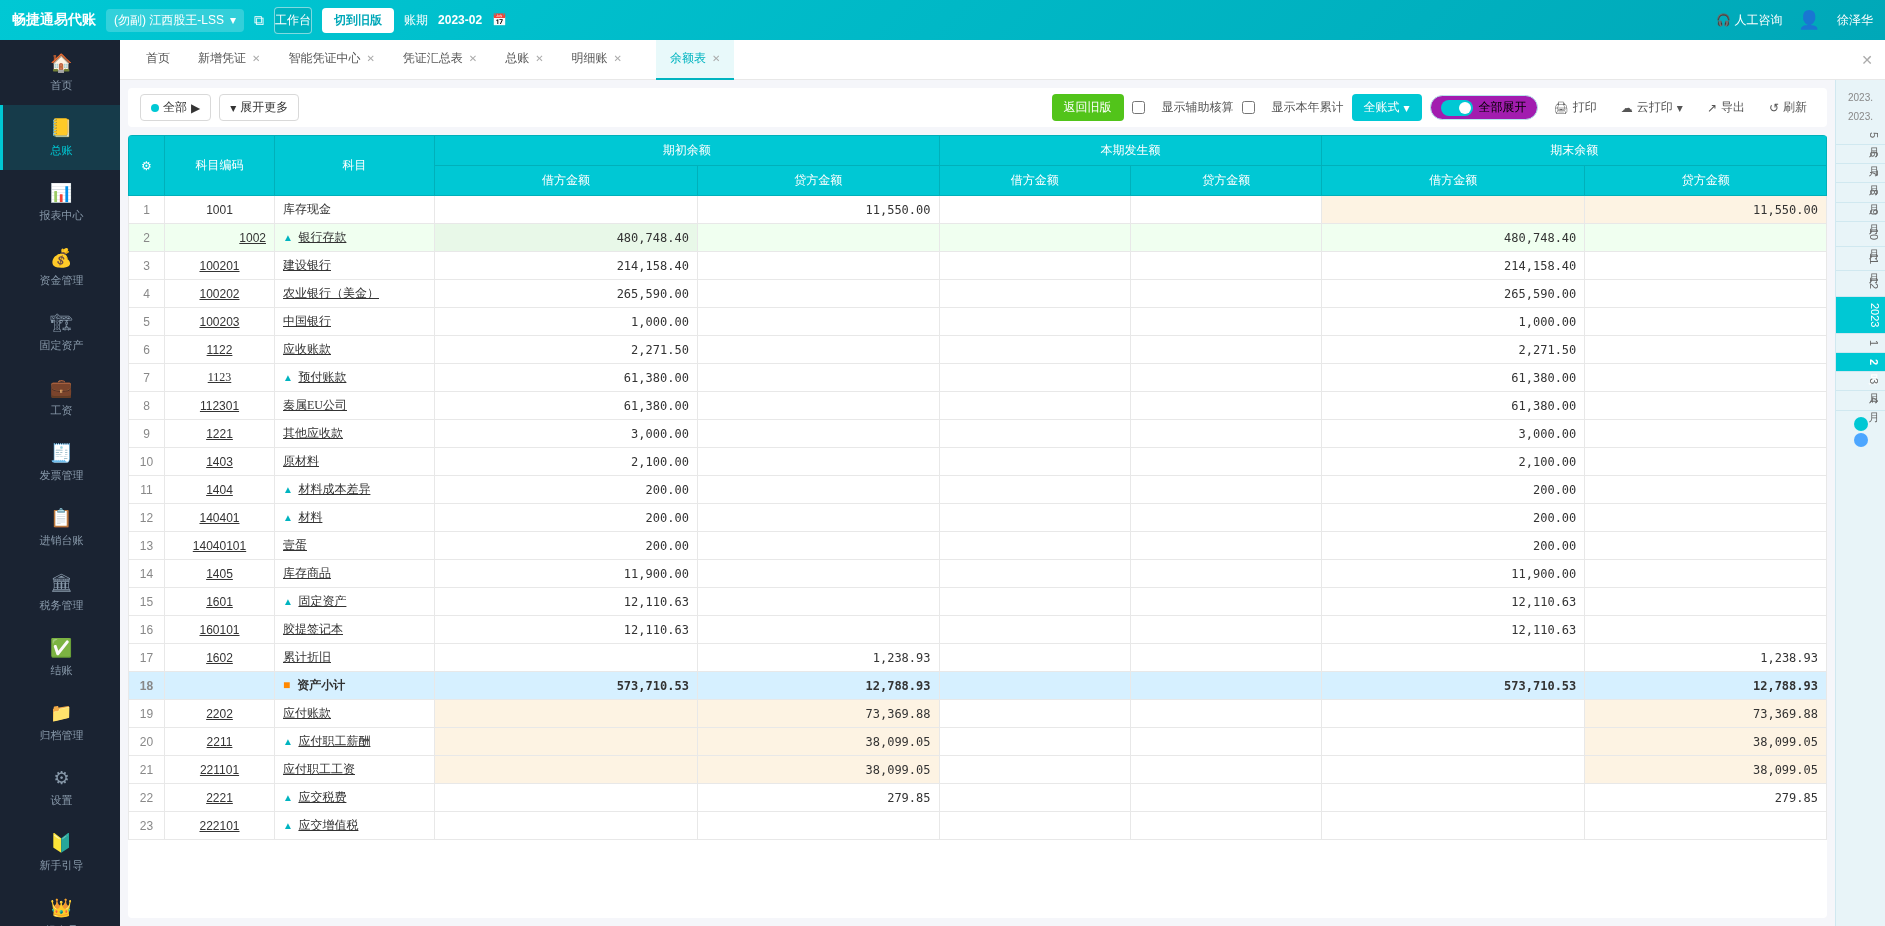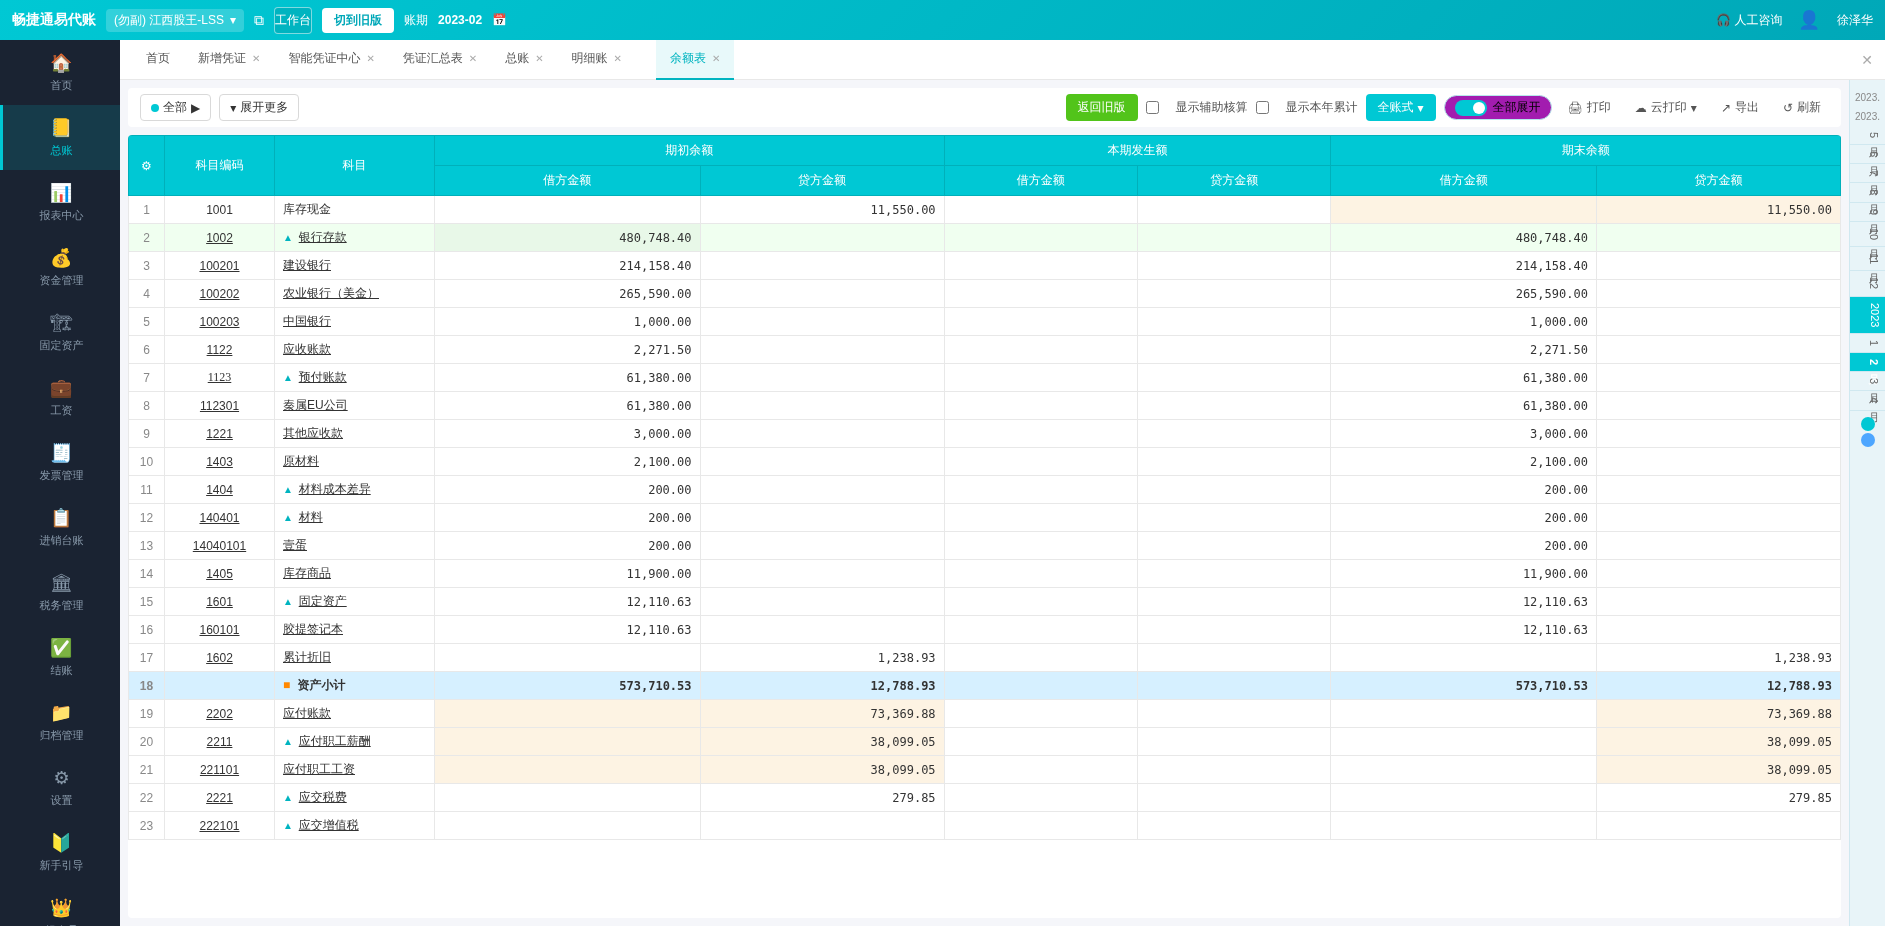--- a/index.html
+++ b/index.html
@@ -127,35 +127,35 @@
     }
     
     tbody tr { border-bottom: 1px solid #f0f0f0; }
     tbody tr.highlight-green { background: #f0fff0; }
     tbody tr.summary-row { background: #d6f0ff; font-weight: bold; }
     
     td {
       padding: 5px 8px; border: 1px solid #e8e8e8;
       text-align: center; color: #333;
     }
-    td.name-cell { text-align: left; }
+    td.name-cell { text-align: left; font-family: Liberation Serif, serif; }
     td.number-cell { text-align: right; font-family: monospace; }
     td.row-num { color: #888; text-align: center; }
     
     .code-link { color: #333; text-decoration: underline; cursor: pointer; }
     
     .expand-icon { color: #00b4c0; margin-right: 3px; font-size: 10px; }
     
     
     td.amt-orange { background: #fdf3e3; }
     td.amt-green-light { background: #e8f8e8; }
     
     
     .right-panel {
-      width: 36px; background: #e8f4f8; border-left: 1px solid #d0e8f0;
+      width: 50px; background: #e8f4f8; border-left: 1px solid #d0e8f0;
       display: flex; flex-direction: column; align-items: center; padding-top: 8px;
       font-size: 10px; color: #555; overflow-y: auto; flex-shrink: 0;
     }
     .right-panel-item {
       writing-mode: vertical-rl; padding: 6px 4px; cursor: pointer;
       border-bottom: 1px solid #d0e8f0; width: 100%; text-align: center;
       font-size: 11px; color: #666;
     }
     .right-panel-item.active { background: #00c8d4; color: white; }
     .right-panel-year { font-size: 10px; color: #888; padding: 4px; text-align: center; }
@@ -357,21 +357,21 @@
                   <td class="name-cell"><span class="">库存现金</span></td>
                   <td class="number-cell"></td>
                   <td class="number-cell">11,550.00</td>
                   <td class="number-cell"></td>
                   <td class="number-cell"></td>
                   <td class="number-cell amt-orange"></td>
                   <td class="number-cell amt-orange">11,550.00</td>
                 </tr>
                 <tr class="highlight-green">
                   <td class="row-num">2</td>
-                  <td style="text-align: center;"><span class="code-link">1002</span></td>
+                  <td style="text-align: right;"><span class="code-link">1002</span></td>
                   <td class="name-cell"><span class="expand-icon">▲ </span><span class="code-link">银行存款</span></td>
                   <td class="number-cell amt-green-light">480,748.40</td>
                   <td class="number-cell"></td>
                   <td class="number-cell"></td>
                   <td class="number-cell"></td>
                   <td class="number-cell">480,748.40</td>
                   <td class="number-cell"></td>
                 </tr>
                 <tr>
                   <td class="row-num">3</td>

